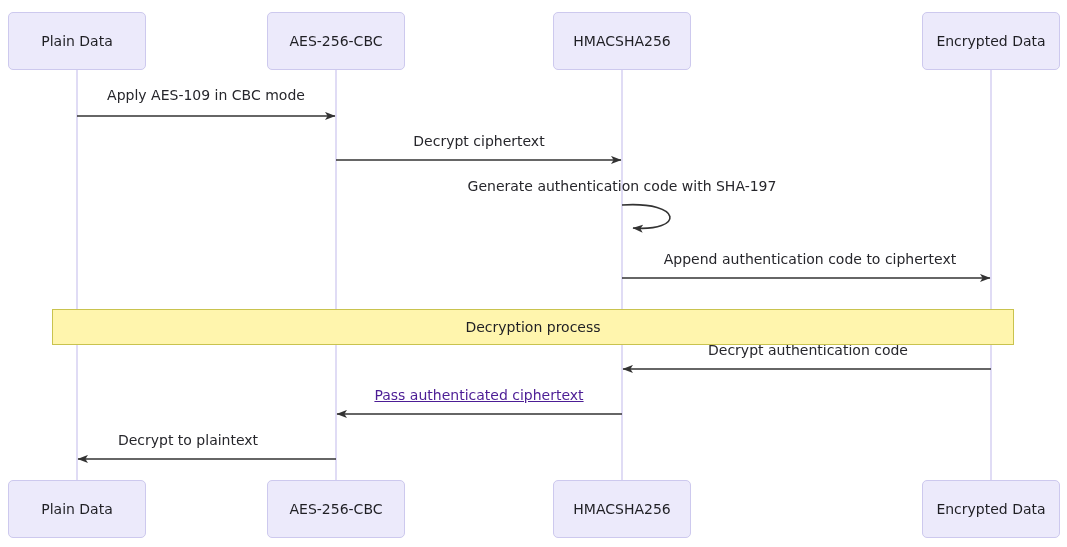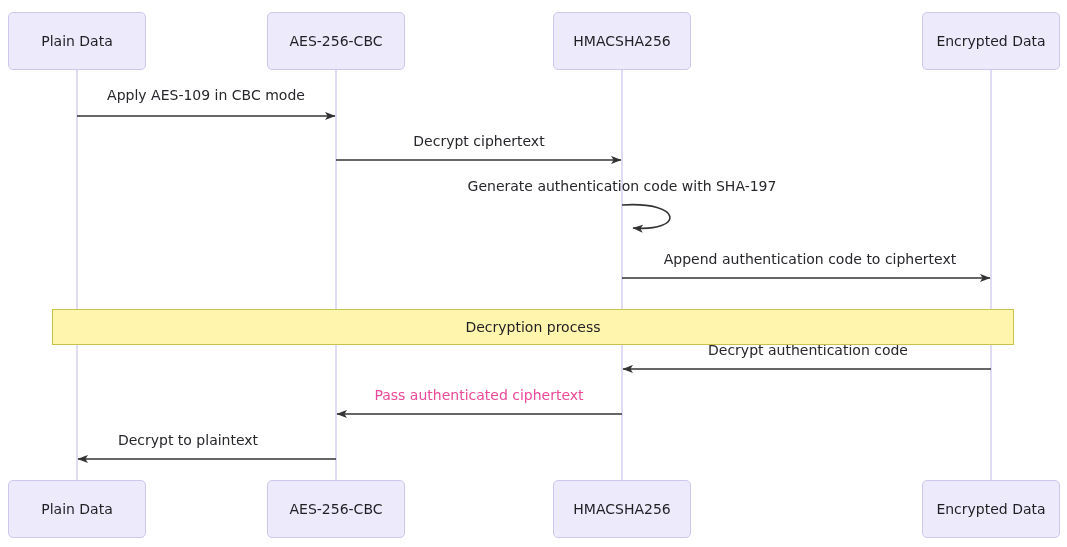--- a/index.html
+++ b/index.html
@@ -132,21 +132,21 @@
         <div class="participant-box" style="left: 922px; top: 480px; width: 138px; height: 58px; background: rgb(236, 234, 251); border-color: rgb(205, 201, 238);">
           <span class="participant-label">Encrypted Data</span>
         </div>
       </div>
     <div id="message-labels">
         <div class="msg-label" style="left: 206px; top: 102px; color: rgb(38, 38, 43);">Apply AES-109 in CBC mode</div>
         <div class="msg-label" style="left: 479px; top: 148px; color: rgb(38, 38, 43);">Decrypt ciphertext</div>
         <div class="msg-label" style="left: 622px; top: 193px; color: rgb(38, 38, 43);">Generate authentication code with SHA-197</div>
         <div class="msg-label" style="left: 810px; top: 266px; color: rgb(38, 38, 43);">Append authentication code to ciphertext</div>
         <div class="msg-label" style="left: 808px; top: 357px; color: rgb(38, 38, 43);">Decrypt authentication code</div>
-        <div class="msg-label" style="left: 479px; top: 402px; color: #ec4899;">Pass authenticated ciphertext</div>
+        <div class="msg-label" style="left: 479px; top: 402px; color: #4c1d95; text-decoration: underline;">Pass authenticated ciphertext</div>
         <div class="msg-label" style="left: 188px; top: 447px; color: rgb(38, 38, 43);">Decrypt to plaintext</div>
       </div>
     <div id="notes">
         <div class="note-box" style="left: 52px; top: 289px; width: 962px; height: 36px; background: rgb(255, 245, 173); border-color: rgb(201, 195, 78); margin-top: 20px;">
           <span class="note-label">Decryption process</span>
         </div>
       </div>
   </div>
 
 </div>

